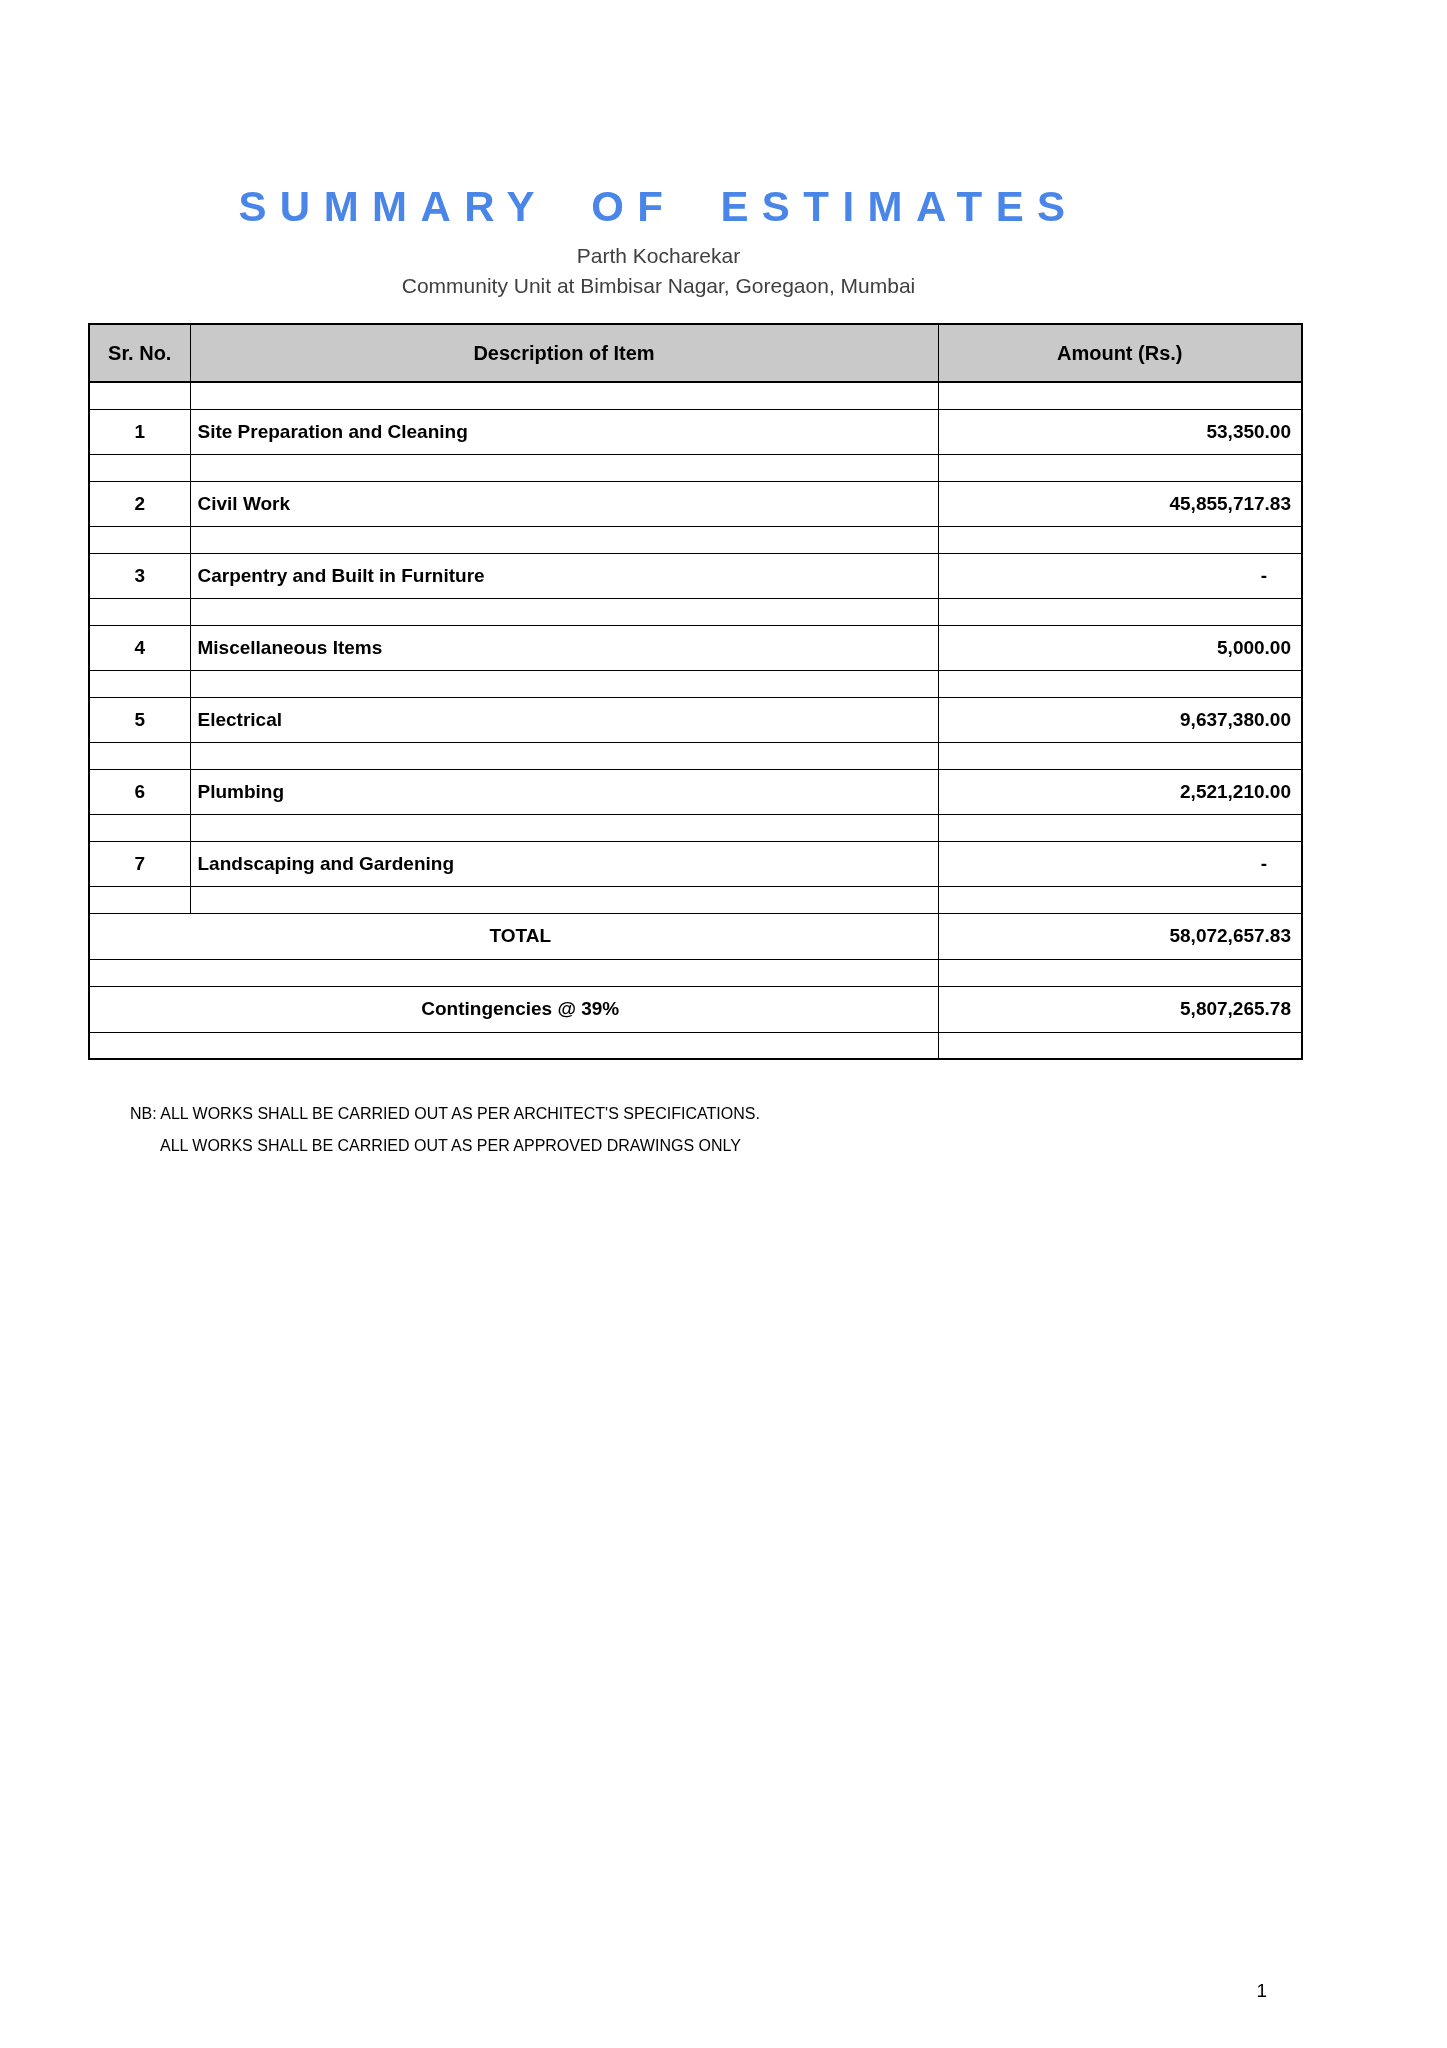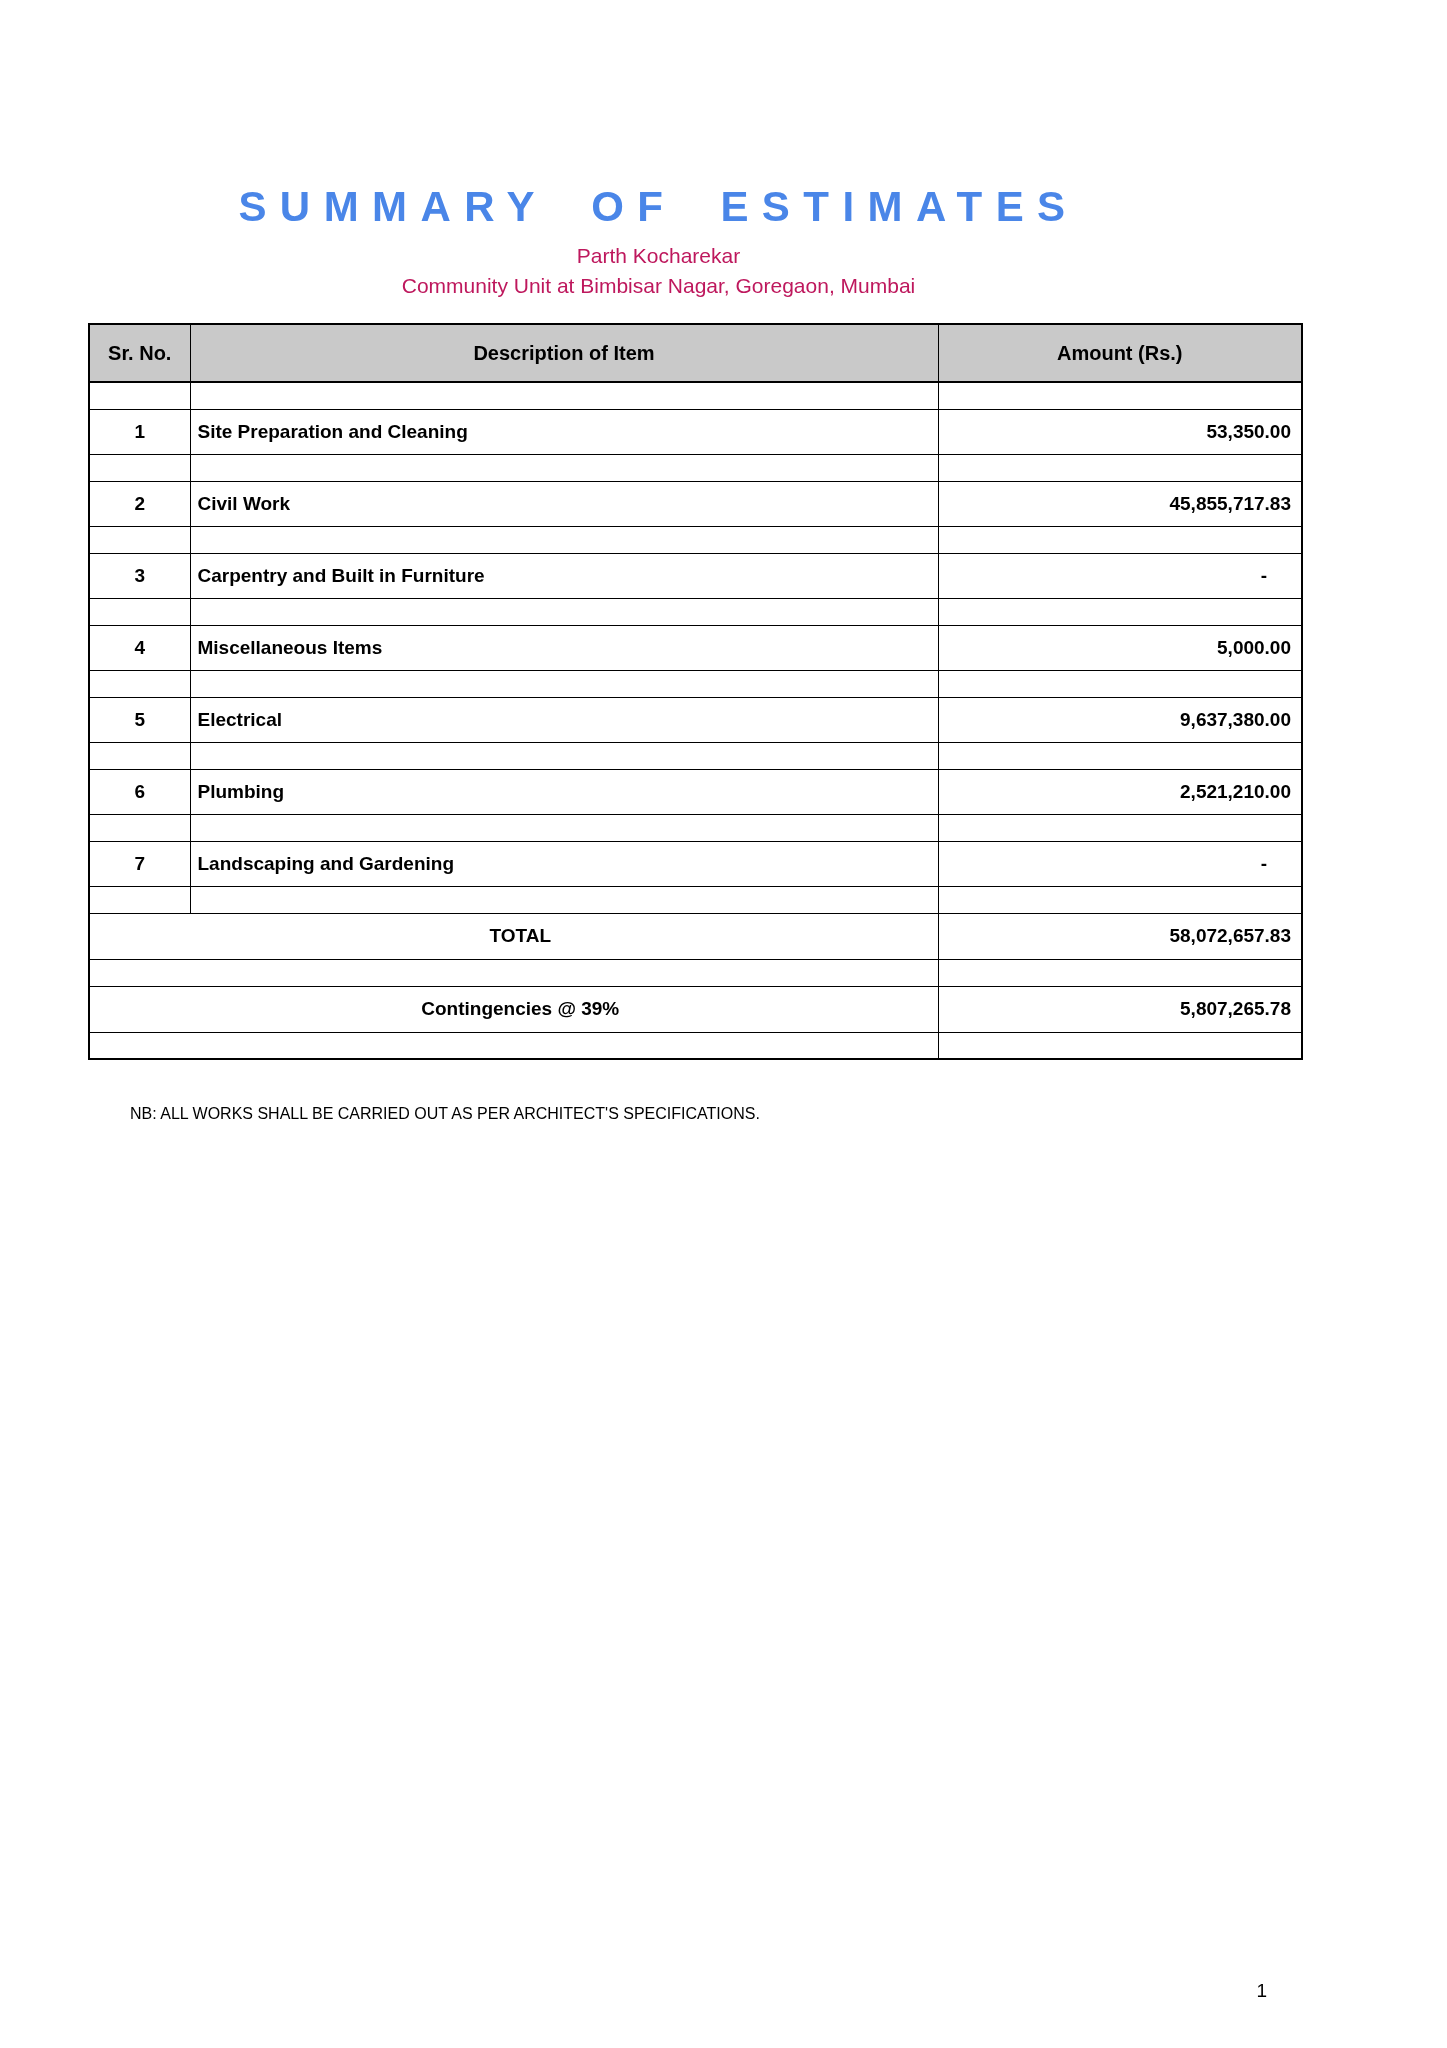--- a/index.html
+++ b/index.html
@@ -23,21 +23,21 @@
     font-size: 42px;
     font-weight: bold;
     color: #4a86e8;
     letter-spacing: 0.32em;
     word-spacing: 0.45em;
     margin-bottom: 10px;
   }
   .subtitle {
     text-align: center;
     font-size: 21px;
-    color: #be185d;
+    color: #404040;
     line-height: 30px;
   }
   table.estimate {
     border-collapse: collapse;
     table-layout: fixed;
     margin-left: 88px;
     margin-top: 22px;
     width: 1213px;
     border: 2px solid #000;
   }
@@ -213,17 +213,18 @@
     <tr class="spacer-row">
           <td colspan="2"></td>
           <td></td>
         </tr>
 
   </tbody>
     </table>
 
   <div class="notes">
     <div class="note-1">NB: ALL WORKS SHALL BE CARRIED OUT AS PER  ARCHITECT'S SPECIFICATIONS.</div>
+    <div class="note-2">ALL WORKS SHALL BE CARRIED OUT AS PER APPROVED DRAWINGS ONLY</div>
   </div>
 
   <div class="page-number">1</div>
 
 </div>
 
 </body></html>

